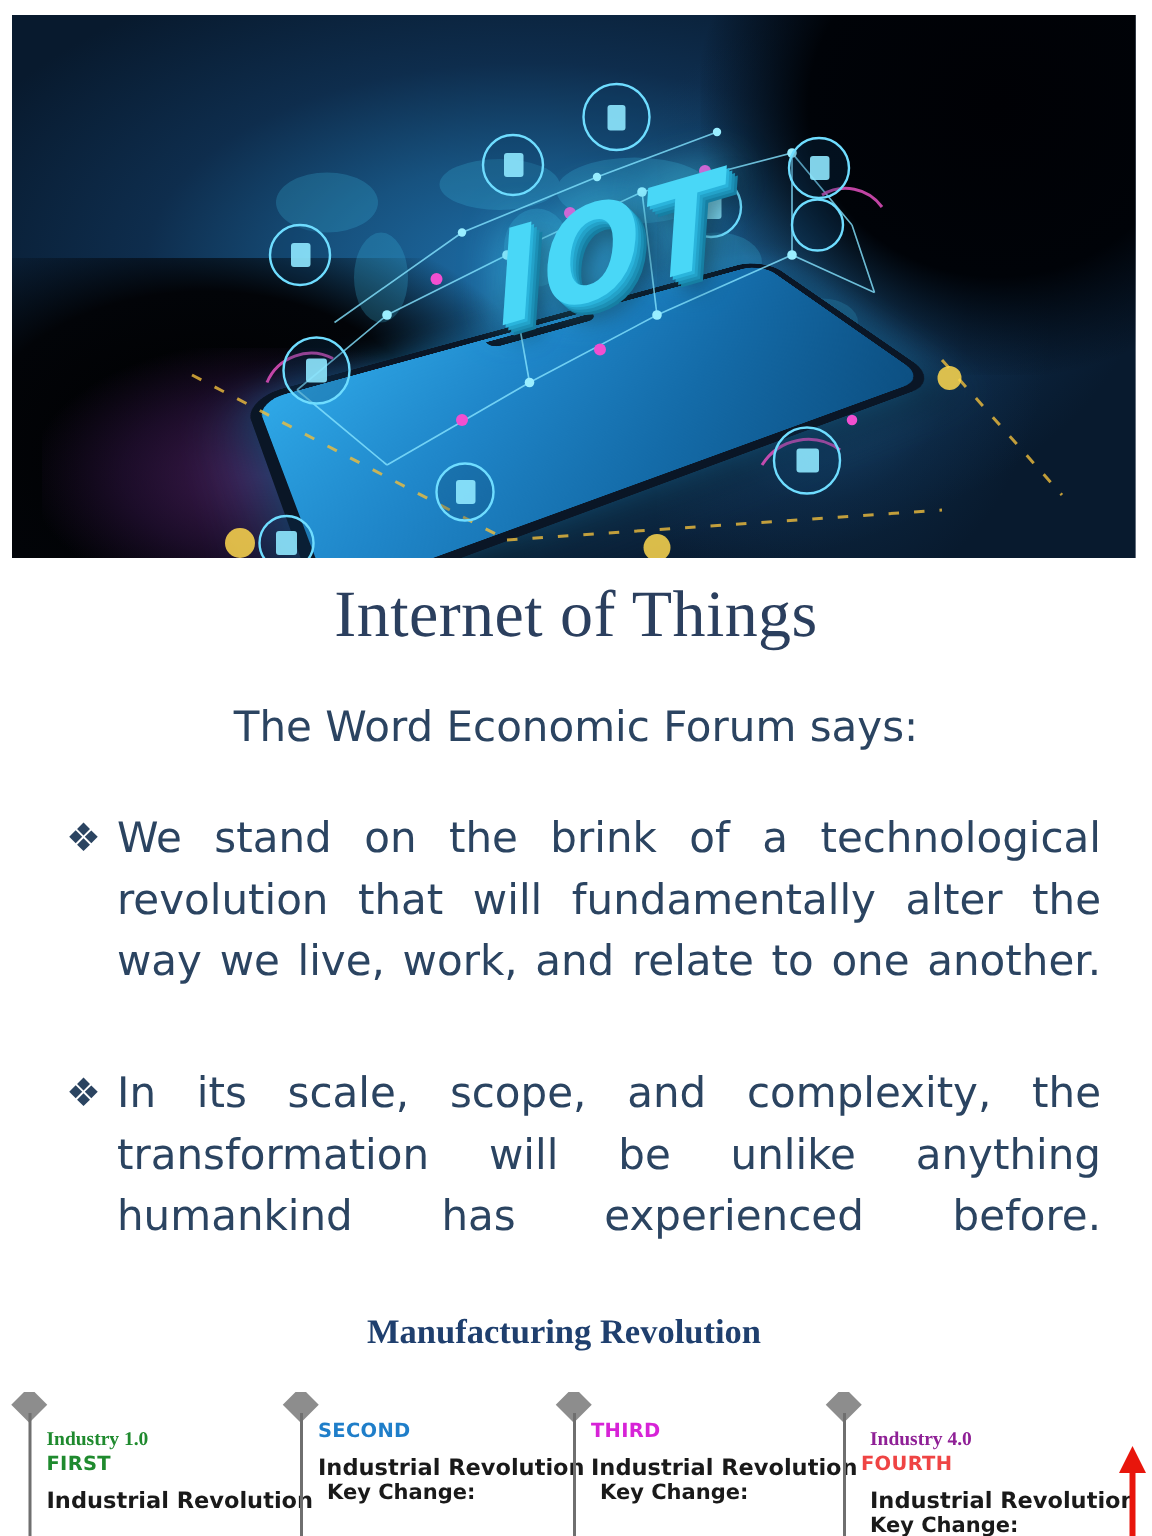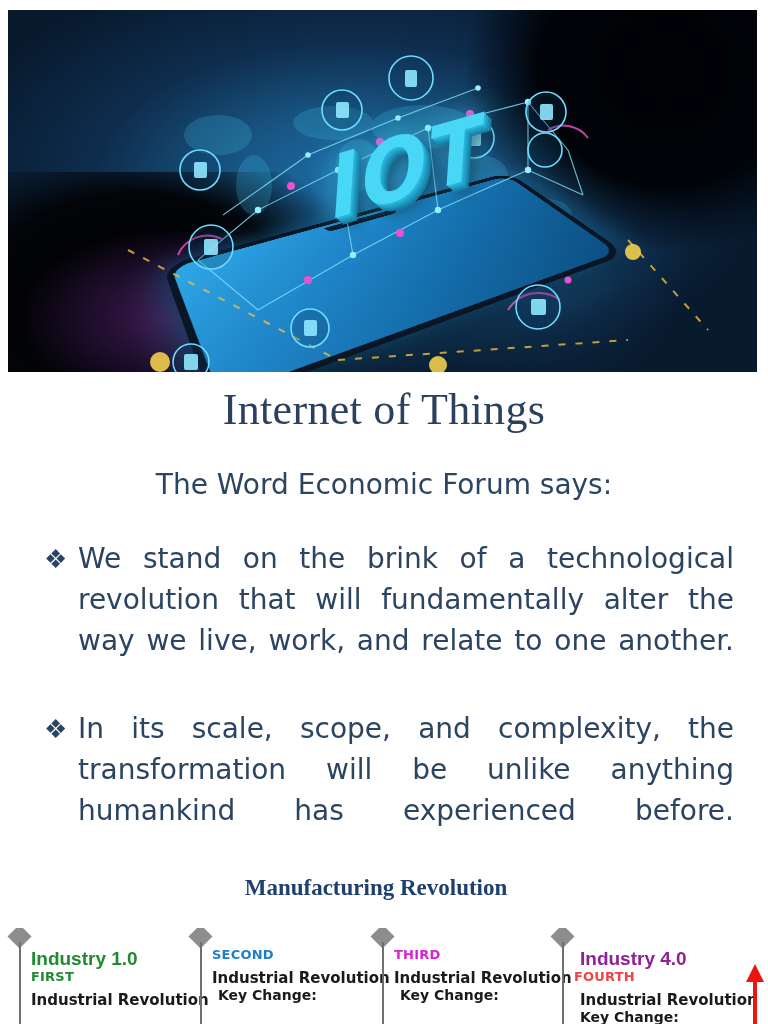--- a/index.html
+++ b/index.html
@@ -197,23 +197,23 @@
     left: 7.5px; top: 14px;
     width: 2.5px; height: 82px;
     background: #6f6f6f;
   }
   .tl-body {
     position: absolute;
     left: 20px; top: 20px;
     width: 180px;
   }
   .tl-name {
-    font-family: Liberation Sans, sans-serif;
-    font-weight: 700;
-    font-size: 19px;
+    font-family: Liberation Serif, serif;
+    font-weight: 700;
+    font-size: 13px;
     line-height: 22px;
     white-space: nowrap;
   }
   .tl-ordinal {
     font-family: "DejaVu Sans", sans-serif;
     font-weight: 700;
     font-size: 13px;
     line-height: 14px;
     letter-spacing: .2px;
   }

